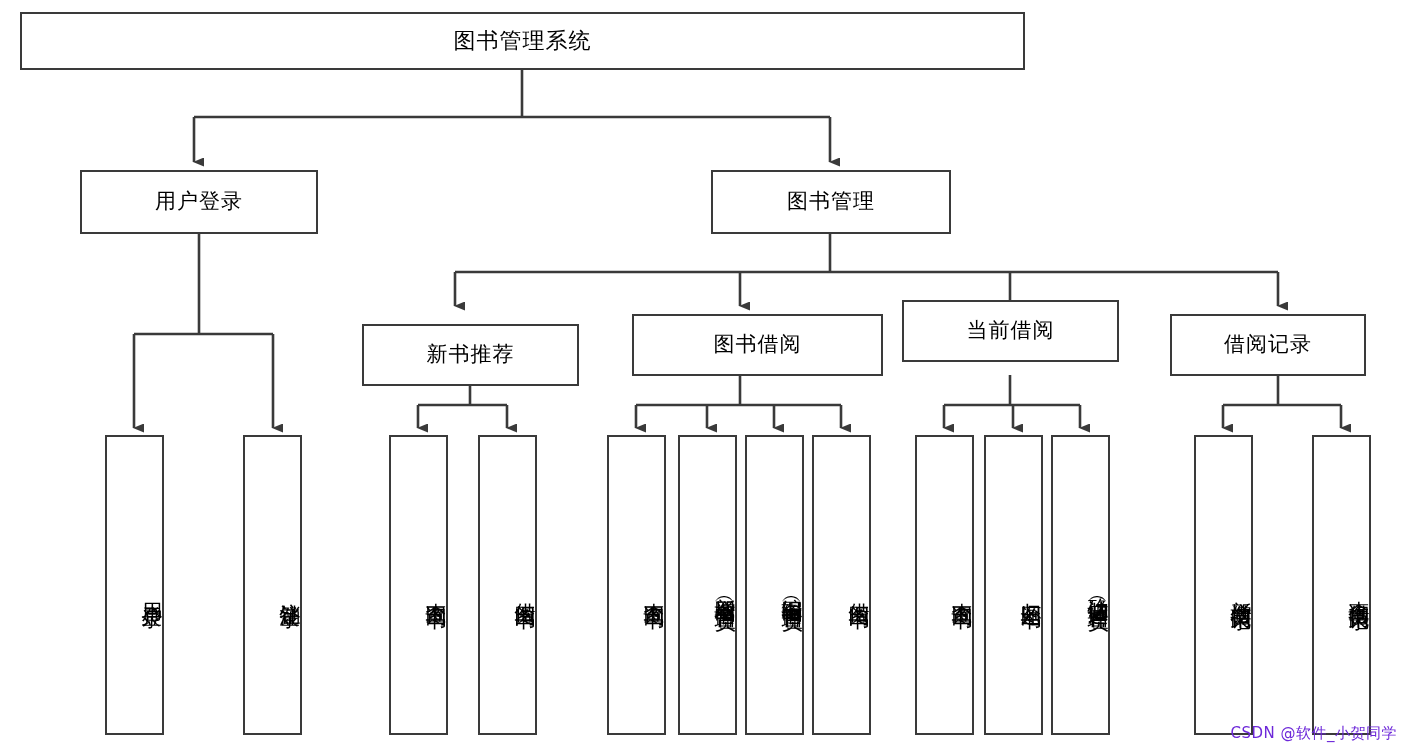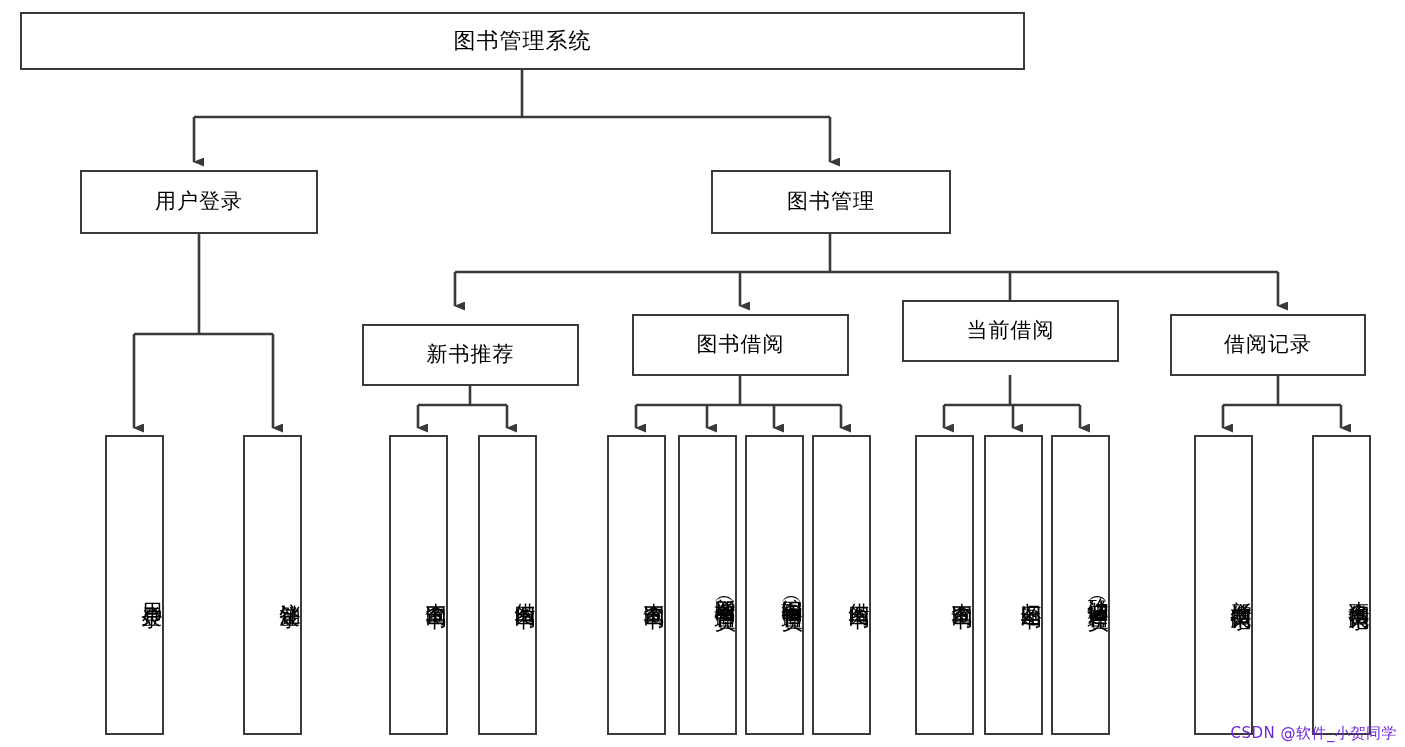--- a/index.html
+++ b/index.html
@@ -134,21 +134,21 @@
   <div class="node node-h" style="left:80px; top:170px; width:238px; height:64px;">
     <span>用户登录</span>
   </div>
   <div class="node node-h" style="left:711px; top:170px; width:240px; height:64px;">
     <span>图书管理</span>
   </div>
 
   <div class="node node-h" style="left:362px; top:314px; width:217px; height:62px;margin-top:10px;">
     <span>新书推荐</span>
   </div>
-  <div class="node node-h" style="left:632px; top:314px; width:217px; height:62px;">
+  <div class="node node-h" style="left:632px; top:314px; width:251px; height:62px;">
     <span>图书借阅</span>
   </div>
   <div class="node node-h" style="left:902px; top:300px; width:217px; height:62px;">
     <span>当前借阅</span>
   </div>
   <div class="node node-h" style="left:1170px; top:314px; width:196px; height:62px;">
     <span>借阅记录</span>
   </div>
 
   <div class="node node-v" style="left:105px; top:435px; width:59px; height:300px;">

